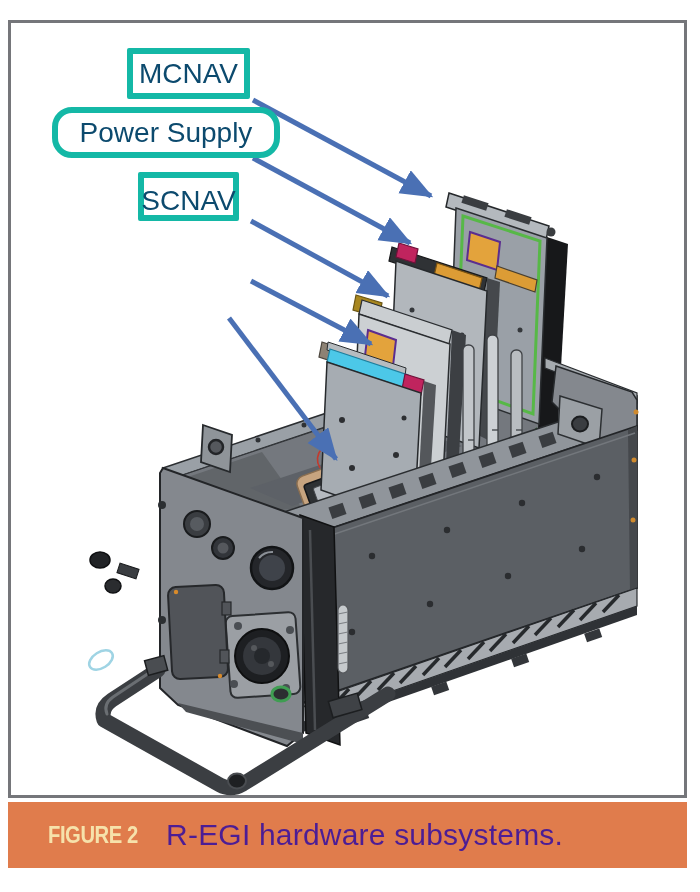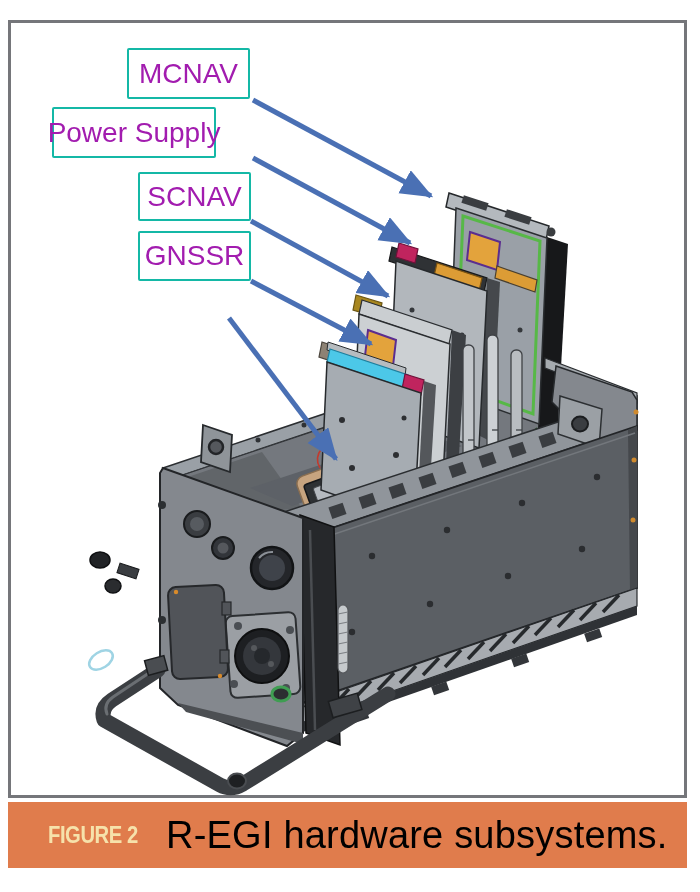--- a/index.html
+++ b/index.html
@@ -1,28 +1,28 @@
 <!DOCTYPE html>
 <html><head>
 <meta charset="utf-8">
 <style>
   html,body{margin:0;padding:0;background:#ffffff;}
   .page{position:relative;width:700px;height:892px;background:#ffffff;overflow:hidden;
         font-family:"Liberation Sans",sans-serif;}
   .figure-frame{position:absolute;left:8px;top:20px;width:679px;height:778px;
         border:3px solid #75767a;box-sizing:border-box;background:#ffffff;}
   .art{position:absolute;left:0;top:0;width:700px;height:892px;}
-  .label-box{position:absolute;background:#ffffff;border:2px solid #14b8a6;border-radius:2px;
+  .label-box{position:absolute;background:#ffffff;border:6px solid #14b8a6;border-radius:2px;
         box-sizing:border-box;display:flex;align-items:center;justify-content:center;
-        color:#a21caf;font-size:28px;line-height:1;white-space:nowrap;}
+        color:#0c4a6e;font-size:28px;line-height:1;white-space:nowrap;}
   .caption-bar{position:absolute;left:8px;top:802px;width:679px;height:66px;background:#e07c4c;
         display:flex;align-items:center;padding-left:40px;box-sizing:border-box;}
   .caption-tag{color:#f6e2ab;font-weight:bold;font-size:23px;letter-spacing:-.5px;
         transform:scaleX(.88);transform-origin:left center;margin-right:16px;}
-  .caption-text{color:#000000;font-size:38px;letter-spacing:.2px;}
+  .caption-text{color:#4c1d95;font-size:30px;letter-spacing:.2px;}
 </style>
 </head>
 <body>
 
 <div class="page">
 
   <div class="figure-frame"></div>
 
   <svg class="art" viewBox="0 0 700 892">
     <defs>
@@ -265,28 +265,25 @@
       <line x1="253" y1="158" x2="410" y2="243" marker-end="url(#ah)"></line>
       <line x1="251" y1="221" x2="388" y2="296" marker-end="url(#ah)"></line>
       <line x1="251" y1="281" x2="371" y2="344" marker-end="url(#ah)"></line>
       <line x1="229" y1="318" x2="336" y2="459" marker-end="url(#ah)"></line>
     </g>
   </svg>
 
   <div class="label-box" style="left:127px;top:48px;width:123px;height:51px;">
     <span>MCNAV</span>
   </div>
-  <div class="label-box" style="left:52px;top:107px;width:164px;height:51px;">
+  <div class="label-box" style="left:52px;top:107px;width:228px;height:51px;border-radius:20px;">
     <span>Power Supply</span>
   </div>
-  <div class="label-box" style="left:138px;top:172px;width:113px;height:49px;">
+  <div class="label-box" style="left:138px;top:172px;width:101px;height:49px;align-items:flex-end;">
     <span>SCNAV</span>
-  </div>
-  <div class="label-box" style="left:138px;top:231px;width:113px;height:50px;">
-    <span>GNSSR</span>
   </div>
 
   <div class="caption-bar">
     <span class="caption-tag">FIGURE 2</span>
     <span class="caption-text">R-EGI hardware subsystems.</span>
   </div>
 
 </div>
 
 </body></html>

